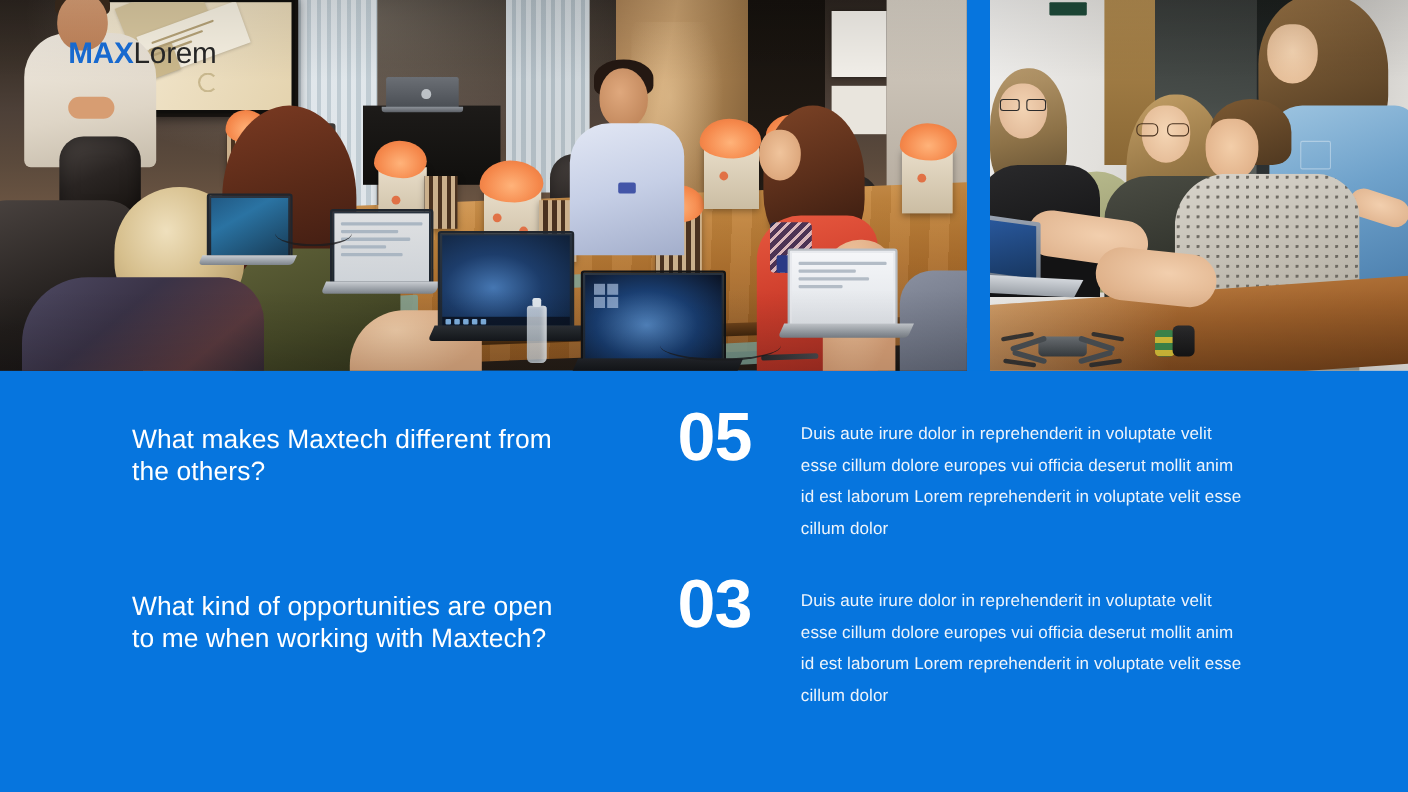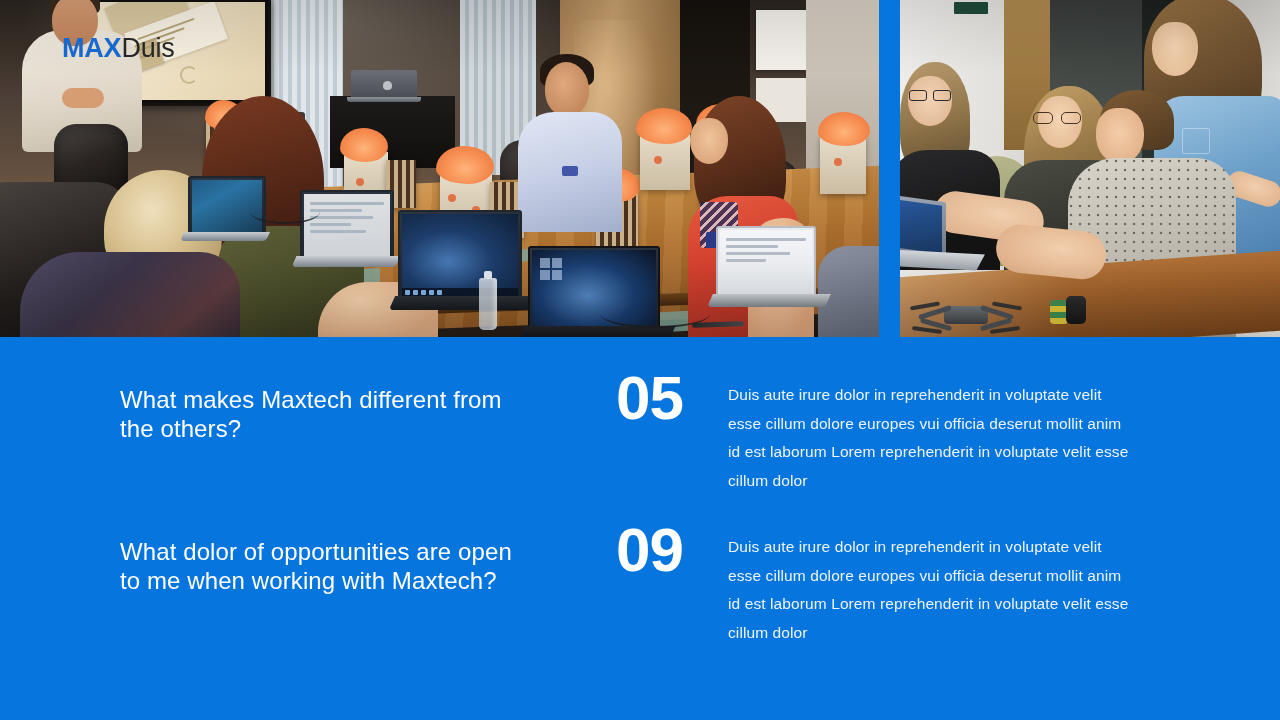--- a/index.html
+++ b/index.html
@@ -880,32 +880,32 @@
             <div class="prop" style="left:-2px; top:32px; transform:rotate(8deg);"></div>
             <div class="prop" style="left:76px; top:32px; transform:rotate(-8deg);"></div>
           </div>
 
           <div class="photo-fade"></div>
         </div>
       </div>
     </div>
 
     <div class="logo">
-      <span class="max">MAX</span><span class="tech">Duis</span>
+      <span class="max">MAX</span><span class="tech">Lorem</span>
     </div>
   </div>
 
   <div class="content">
 
     <div class="faq-row r1">
       <div class="q-text">What makes Maxtech different from the others?</div>
       <div class="q-num">05</div>
       <div class="q-body">Duis aute irure dolor in reprehenderit in voluptate velit esse cillum dolore europes vui officia deserut mollit anim id est laborum Lorem reprehenderit in voluptate velit esse cillum dolor</div>
     </div>
 
     <div class="faq-row r2">
-      <div class="q-text">What dolor of opportunities are open to me when working with Maxtech?</div>
-      <div class="q-num">09</div>
+      <div class="q-text">What kind of opportunities are open to me when working with Maxtech?</div>
+      <div class="q-num">03</div>
       <div class="q-body">Duis aute irure dolor in reprehenderit in voluptate velit esse cillum dolore europes vui officia deserut mollit anim id est laborum Lorem reprehenderit in voluptate velit esse cillum dolor</div>
     </div>
 
   </div>
 </div>
 
 </body></html>

